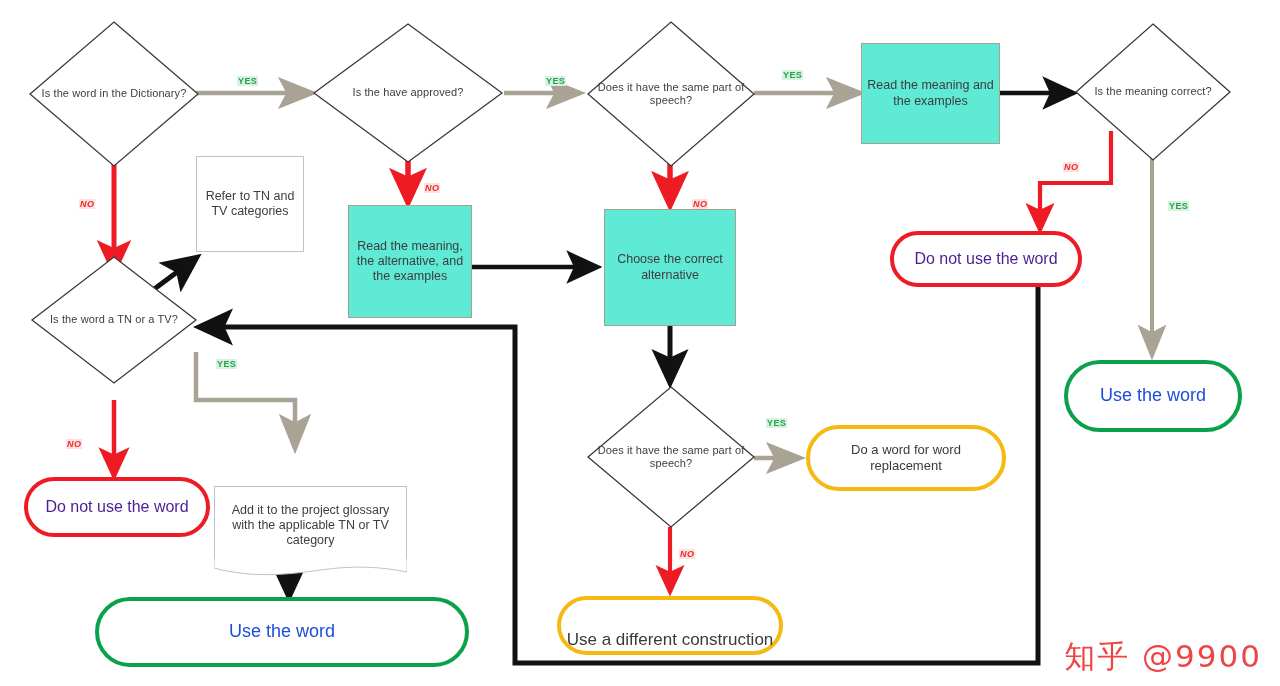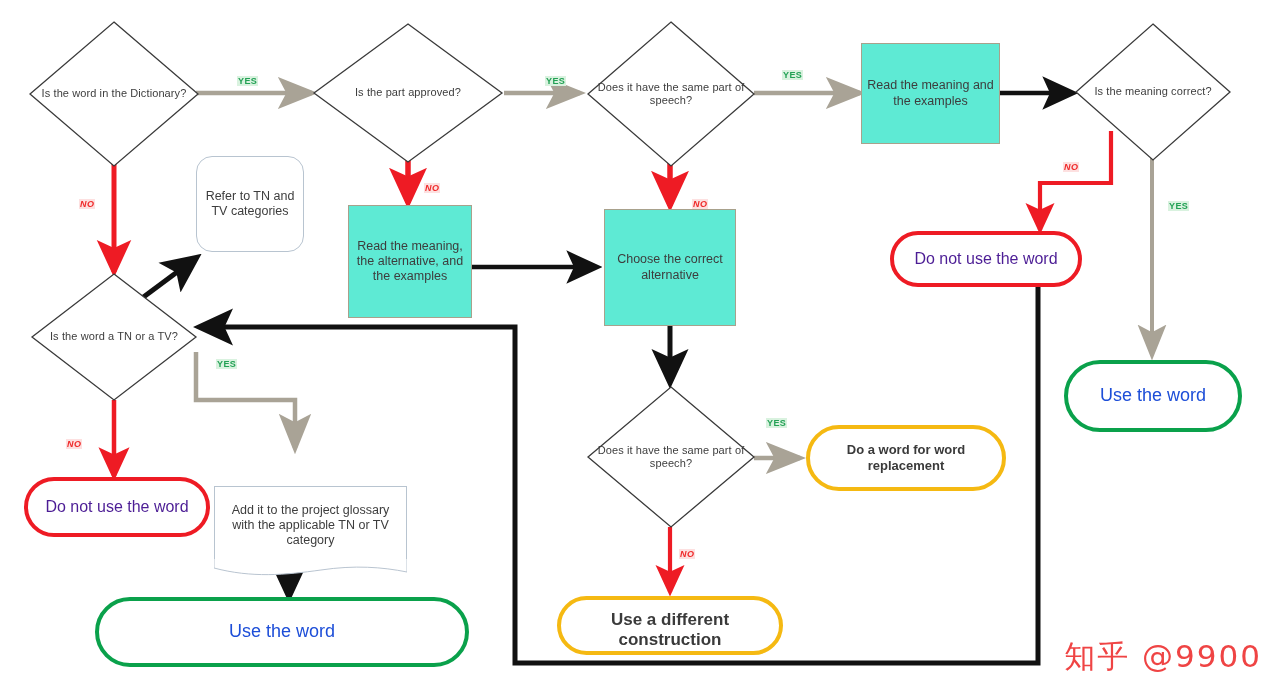--- a/index.html
+++ b/index.html
@@ -59,21 +59,21 @@
   }
   .docwave{position:absolute;left:-1px;bottom:-13px;width:calc(100% + 2px);}
 
   
   .pill{
     border-radius:999px;
     background:#ffffff;
   }
   .pill-red{border:4px solid #ee1b24;font-size:16px;color:#4c1d95;}
   .pill-green{border:4px solid #0aa14b;font-size:18px;color:#1d4ed8;}
-  .pill-amber{border:4px solid #f5b912;font-size:13px;color:#3a3a3a;font-weight:bold;}
+  .pill-amber{border:4px solid #f5b912;font-size:13px;color:#3a3a3a;}
   .pill-amber.big{font-size:17px;align-items:flex-end;}
 
   
   .elabel{
     position:absolute;
     font-size:9px;font-weight:bold;letter-spacing:.4px;
     padding:0 1px;
     white-space:nowrap;
   }
   .elabel.yes{color:#23a155;background:#d9f2df;}
@@ -150,58 +150,58 @@
     <svg class="dshape" viewBox="0 0 172 148">
       <polygon points="86,2 170,74 86,146 2,74" fill="#ffffff" stroke="#3a3a3a" stroke-width="1.3"></polygon>
     </svg>
     <span class="dlabel">Is the word in the Dictionary?</span>
   </div>
 
   <div class="node diamond" style="left:312px;top:22px;width:192px;height:142px;">
     <svg class="dshape" viewBox="0 0 192 142">
       <polygon points="96,2 190,71 96,140 2,71" fill="#ffffff" stroke="#3a3a3a" stroke-width="1.3"></polygon>
     </svg>
-    <span class="dlabel">Is the part approved?</span>
+    <span class="dlabel">Is the have approved?</span>
   </div>
 
   <div class="node diamond" style="left:586px;top:20px;width:170px;height:148px;">
     <svg class="dshape" viewBox="0 0 170 148">
       <polygon points="85,2 168,74 85,146 2,74" fill="#ffffff" stroke="#3a3a3a" stroke-width="1.3"></polygon>
     </svg>
     <span class="dlabel">Does it have the same part of speech?</span>
   </div>
 
   <div class="node proc" style="left:861px;top:43px;width:139px;height:101px;">
     <span>Read the meaning and the examples</span>
   </div>
 
   <div class="node diamond" style="left:1074px;top:22px;width:158px;height:140px;">
     <svg class="dshape" viewBox="0 0 158 140">
       <polygon points="79,2 156,70 79,138 2,70" fill="#ffffff" stroke="#3a3a3a" stroke-width="1.3"></polygon>
     </svg>
     <span class="dlabel">Is the meaning correct?</span>
   </div>
 
-  <div class="node refbox" style="left:196px;top:156px;width:108px;height:96px;border-radius:16px;">
+  <div class="node refbox" style="left:196px;top:156px;width:108px;height:96px;">
     <span>Refer to TN and TV categories</span>
   </div>
 
   <div class="node proc" style="left:604px;top:209px;width:132px;height:117px;">
     <span>Choose the correct alternative</span>
   </div>
 
   <div class="node proc" style="left:348px;top:205px;width:124px;height:113px;">
     <span>Read the meaning, the alternative, and the examples</span>
   </div>
 
   <div class="node pill pill-red" style="left:890px;top:231px;width:192px;height:56px;">
     <span>Do not use the word</span>
   </div>
 
-  <div class="node diamond" style="left:30px;top:272px;width:168px;height:130px;">
+  <div class="node diamond" style="left:30px;top:255px;width:168px;height:130px;">
     <svg class="dshape" viewBox="0 0 168 130">
       <polygon points="84,2 166,65 84,128 2,65" fill="#ffffff" stroke="#3a3a3a" stroke-width="1.3"></polygon>
     </svg>
     <span class="dlabel">Is the word a TN or a TV?</span>
   </div>
 
   <div class="node pill pill-red" style="left:24px;top:477px;width:186px;height:60px;">
     <span>Do not use the word</span>
   </div>
 

